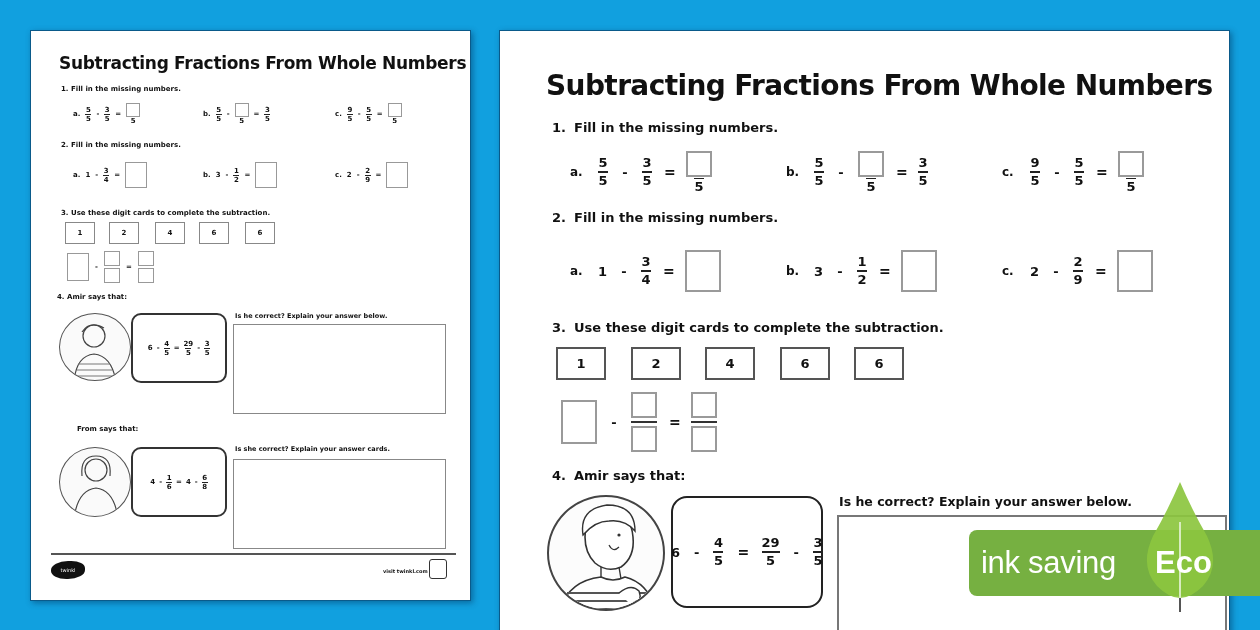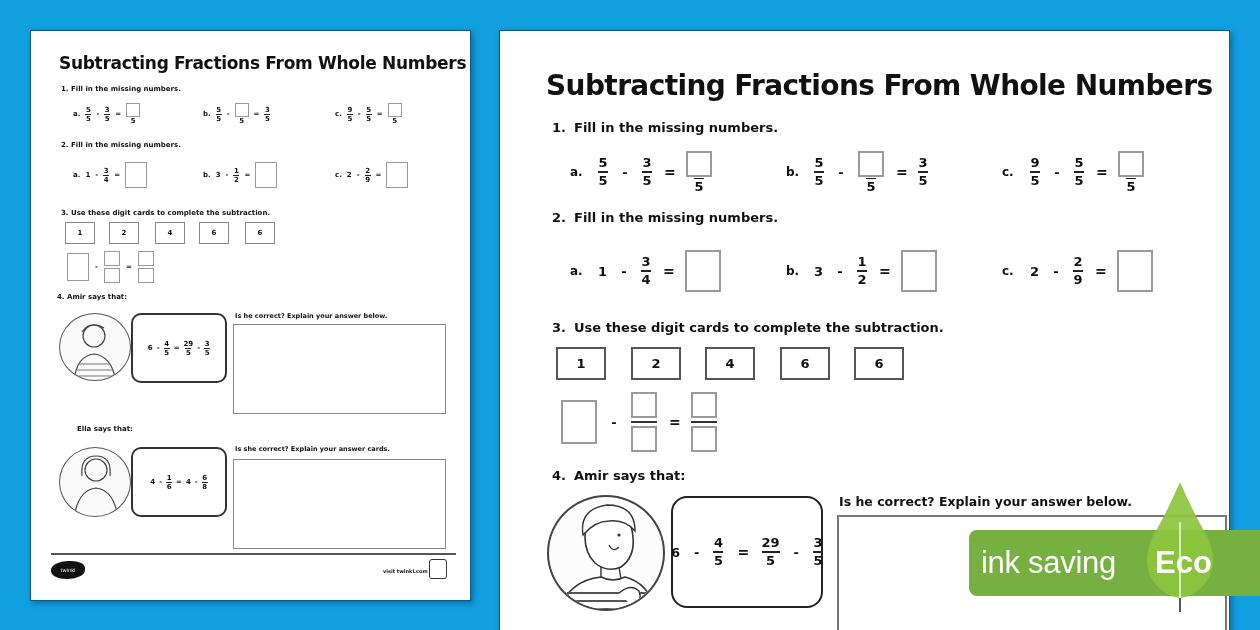--- a/index.html
+++ b/index.html
@@ -240,21 +240,21 @@
     <span>-</span>
     <span class="sm-frac">
         <span>3</span>
         <span class="bar"></span>
         <span>5</span>
       </span>
   </div>
   <div class="sm-label" style="left:204px;top:281px;">Is he correct? Explain your answer below.</div>
   <div class="sm-answerbox" style="left:202px;top:293px;width:213px;height:90px;"></div>
 
-  <div class="sm-q" style="left:46px;top:394px;">Ella says that:</div>
+  <div class="sm-q" style="left:46px;top:394px;">From says that:</div>
   <div class="sm-avatar" style="left:28px;top:416px;width:72px;height:70px;">
     <svg width="72" height="70" viewBox="0 0 72 70">
       <circle cx="36" cy="22" r="11" fill="none" stroke="#444" stroke-width="1.2"></circle>
       <path d="M22 28 Q20 8 36 8 Q52 8 50 28" fill="none" stroke="#444" stroke-width="1.2"></path>
       <path d="M14 70 Q18 42 36 40 Q54 42 58 70" fill="none" stroke="#444" stroke-width="1.2"></path>
     </svg>
   </div>
   <div class="sm-bubble" style="left:100px;top:416px;width:96px;height:70px;">
     <span>4</span>
     <span>-</span>

